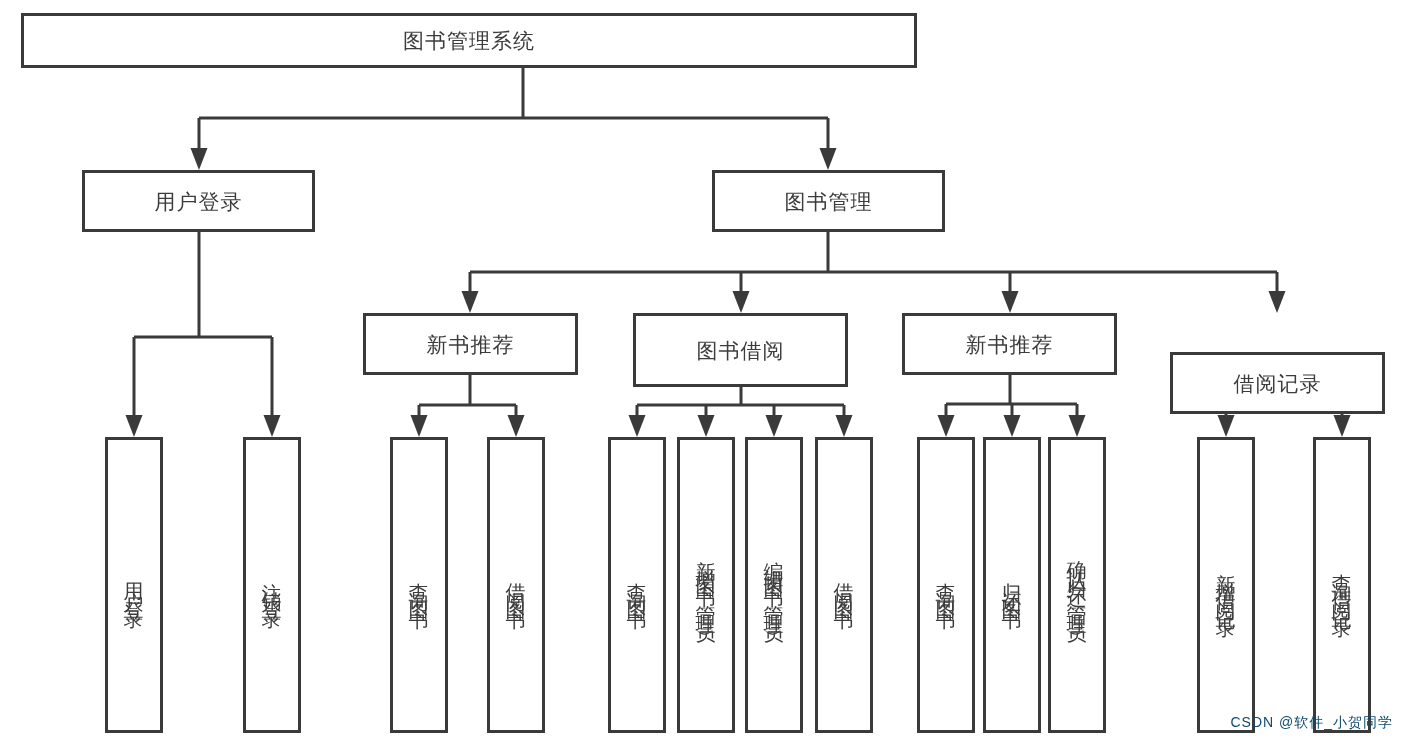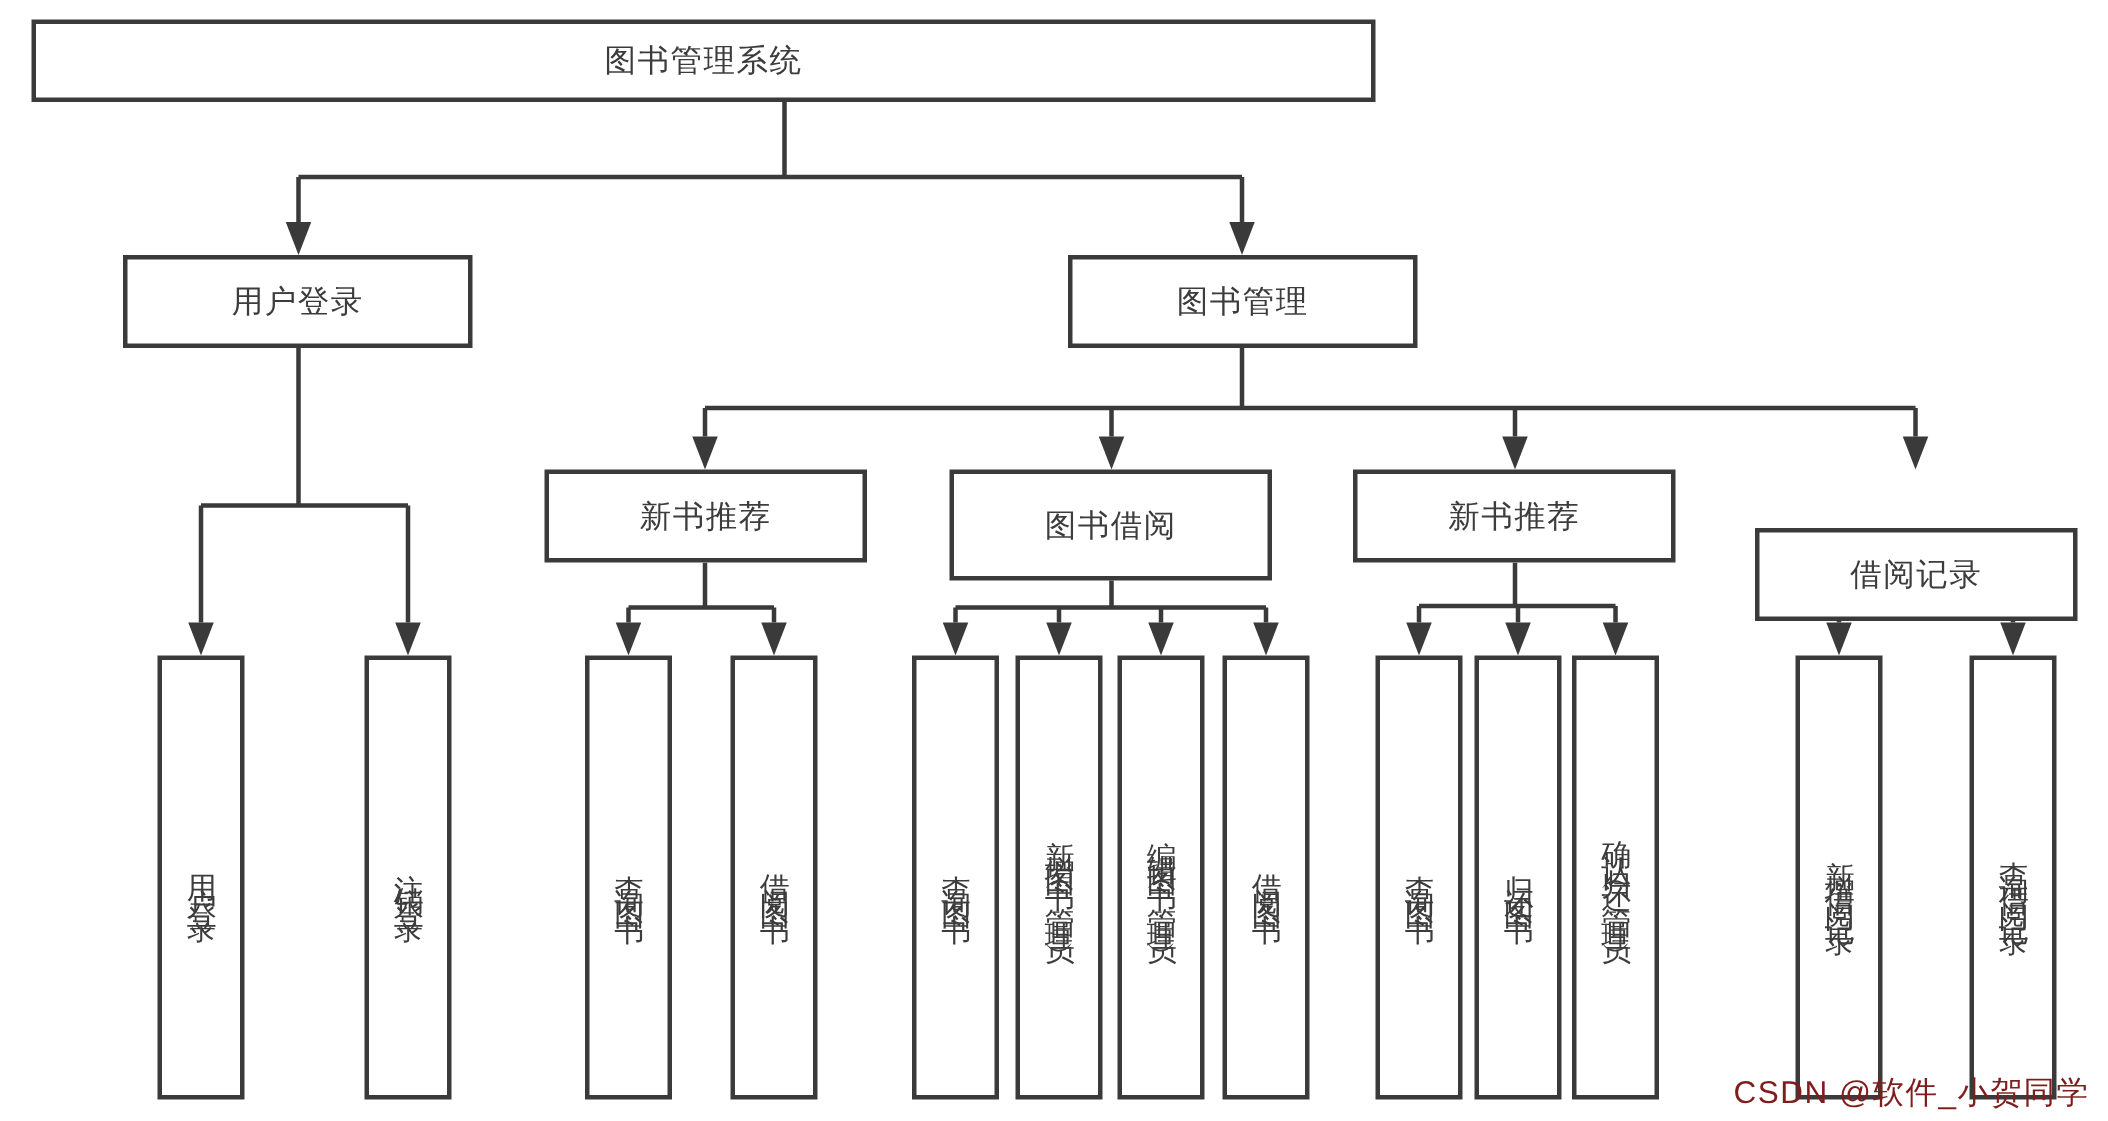--- a/index.html
+++ b/index.html
@@ -66,22 +66,22 @@
   .v8  { left: 815px;  }
   .v9  { left: 917px;  }
   .v10 { left: 983px;  }
   .v11 { left: 1048px; }
   .v12 { left: 1197px; }
   .v13 { left: 1313px; }
   #watermark {
     position: absolute;
     right: 12px;
     top: 714px;
-    font-size: 21px;
-    color: #7f1d1d;
+    font-size: 14px;
+    color: #0c4a6e;
     letter-spacing: 1px;
     z-index: 3;
     white-space: nowrap;
   }
   svg path { stroke: #3a3a3a; stroke-width: 3; fill: none; }
   svg polygon { fill: #3a3a3a; stroke: none; }
 </style>
 </head>
 <body>
 

